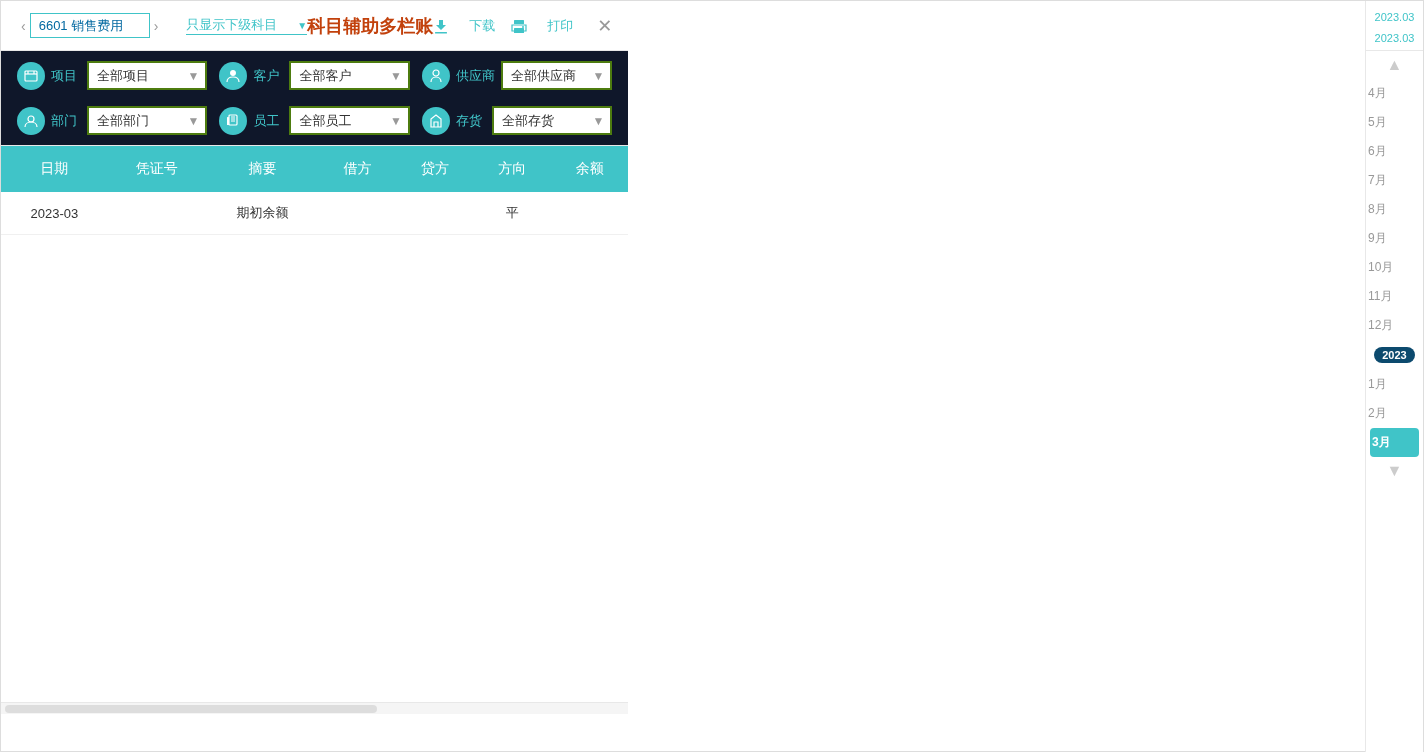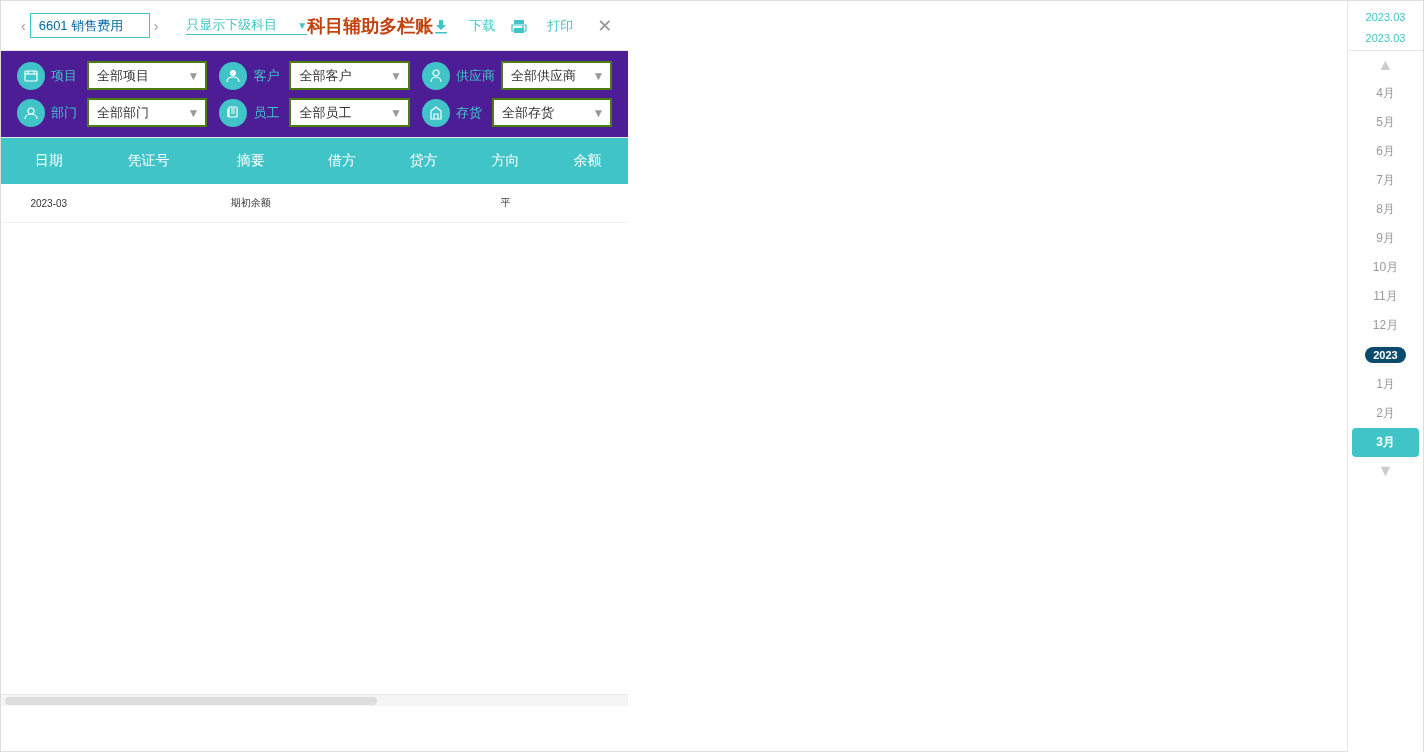--- a/index.html
+++ b/index.html
@@ -78,24 +78,24 @@
     .close-btn {
       color: #999;
       cursor: pointer;
       font-size: 18px;
       margin-left: 8px;
     }
 
     
     .filter-area {
       padding: 10px 16px;
-      background: #4c1d95;
+      background: #0f172a;
       display: flex;
       flex-direction: column;
-      gap: 8px;
+      gap: 16px;
       border-bottom: 1px solid #e8e8e8;
     }
     .filter-row {
       display: flex;
       align-items: center;
       gap: 12px;
     }
     .filter-item {
       display: flex;
       align-items: center;
@@ -162,21 +162,21 @@
       font-size: 14px;
       border: none;
     }
     .data-table tbody tr {
       border-bottom: 1px solid #f0f0f0;
     }
     .data-table tbody td {
       padding: 12px 12px;
       text-align: center;
       color: #333;
-      font-size: 10px;
+      font-size: 13px;
     }
     .table-wrapper {
       height: calc(752px - 60px - 100px - 36px);
       overflow: auto;
     }
 
     
     .scrollbar-area {
       height: 12px;
       background: #f5f5f5;
@@ -190,21 +190,21 @@
       height: 8px;
       background: #ddd;
       border-radius: 4px;
     }
 
     
     .timeline-panel {
       position: absolute;
       right: 0;
       top: 0;
-      width: 76px;
+      width: 58px;
       height: 752px;
       background: #fff;
       border-left: 1px solid #e8e8e8;
       display: flex;
       flex-direction: column;
       align-items: center;
       padding: 4px 0;
       overflow: hidden;
     }
     .timeline-arrow {
@@ -213,21 +213,20 @@
       display: flex;
       align-items: center;
       justify-content: center;
       cursor: pointer;
       color: #ccc;
       font-size: 16px;
       flex-shrink: 0;
     }
     .timeline-item {
       width: 100%;
-      text-align: center;
       padding: 6px 2px;
       font-size: 12px;
       color: #999;
       cursor: pointer;
       flex-shrink: 0;
     }
     .timeline-item.active {
       background: #40c4c8;
       color: #fff;
       border-radius: 4px;

